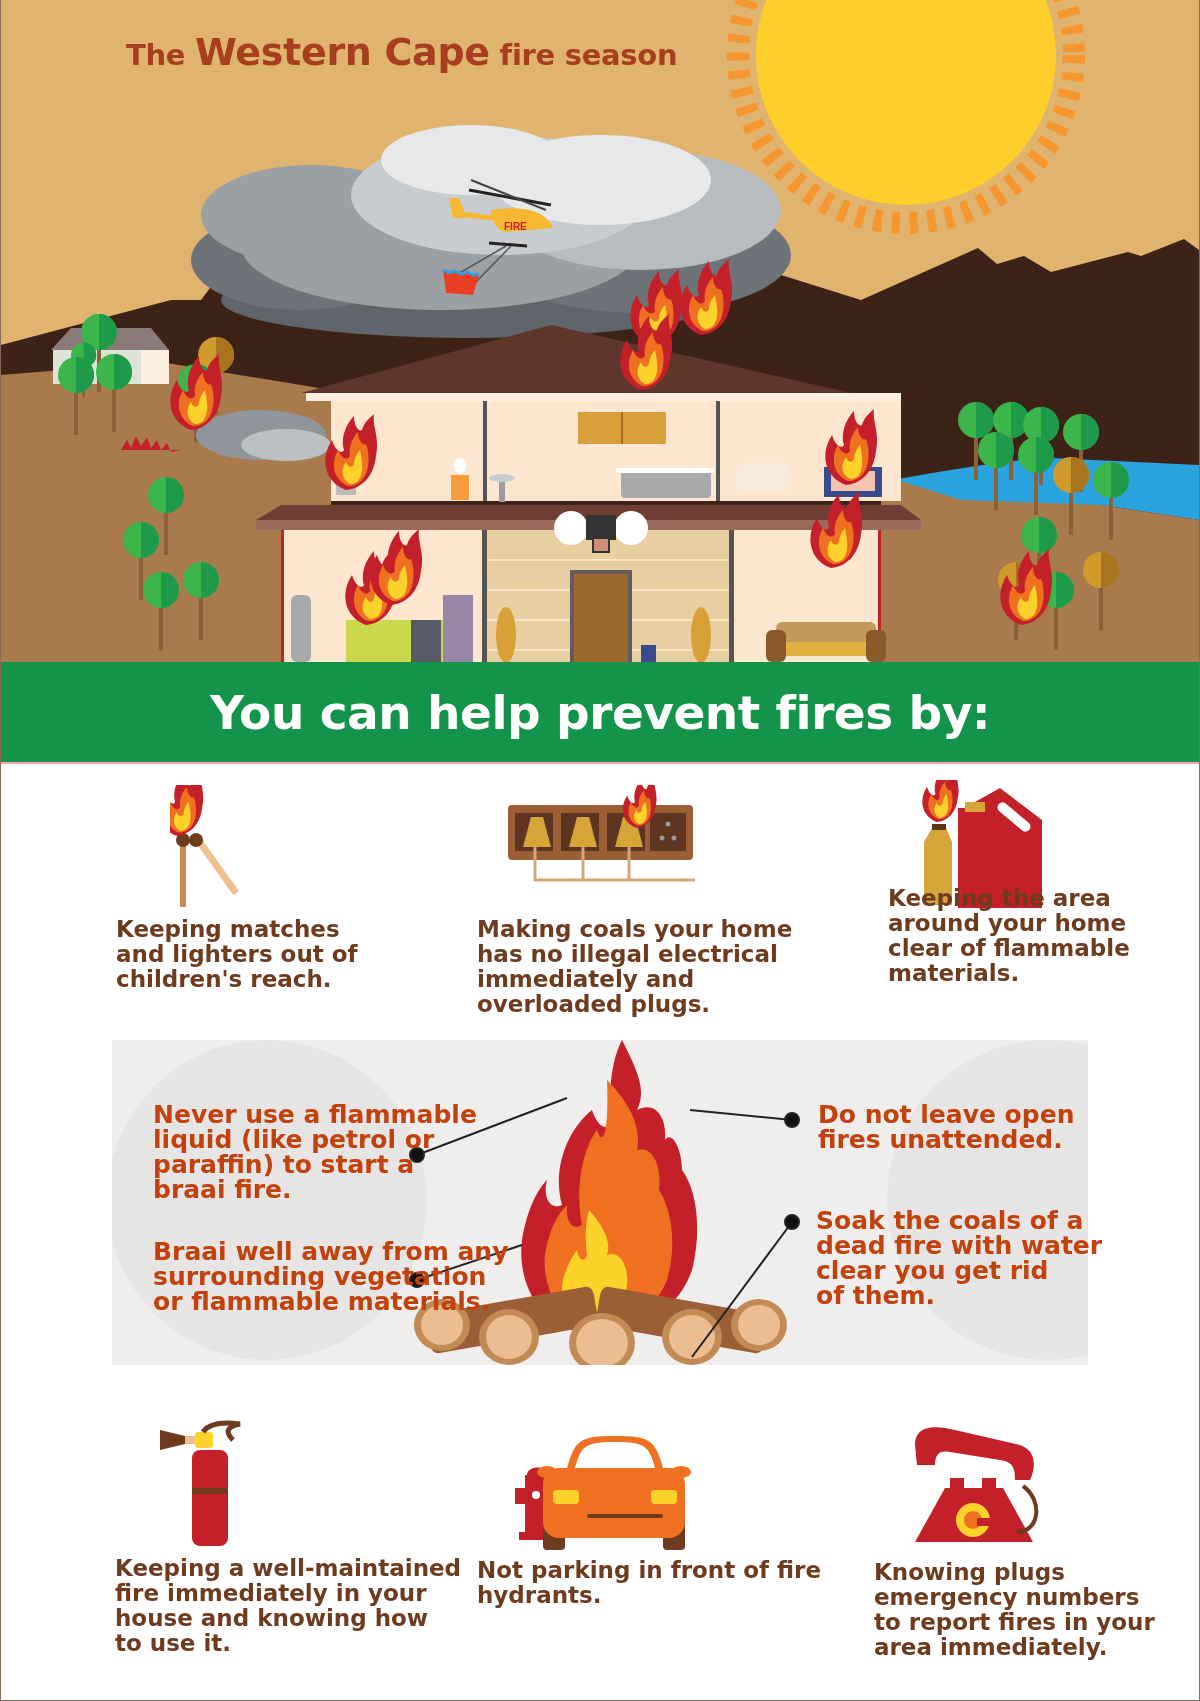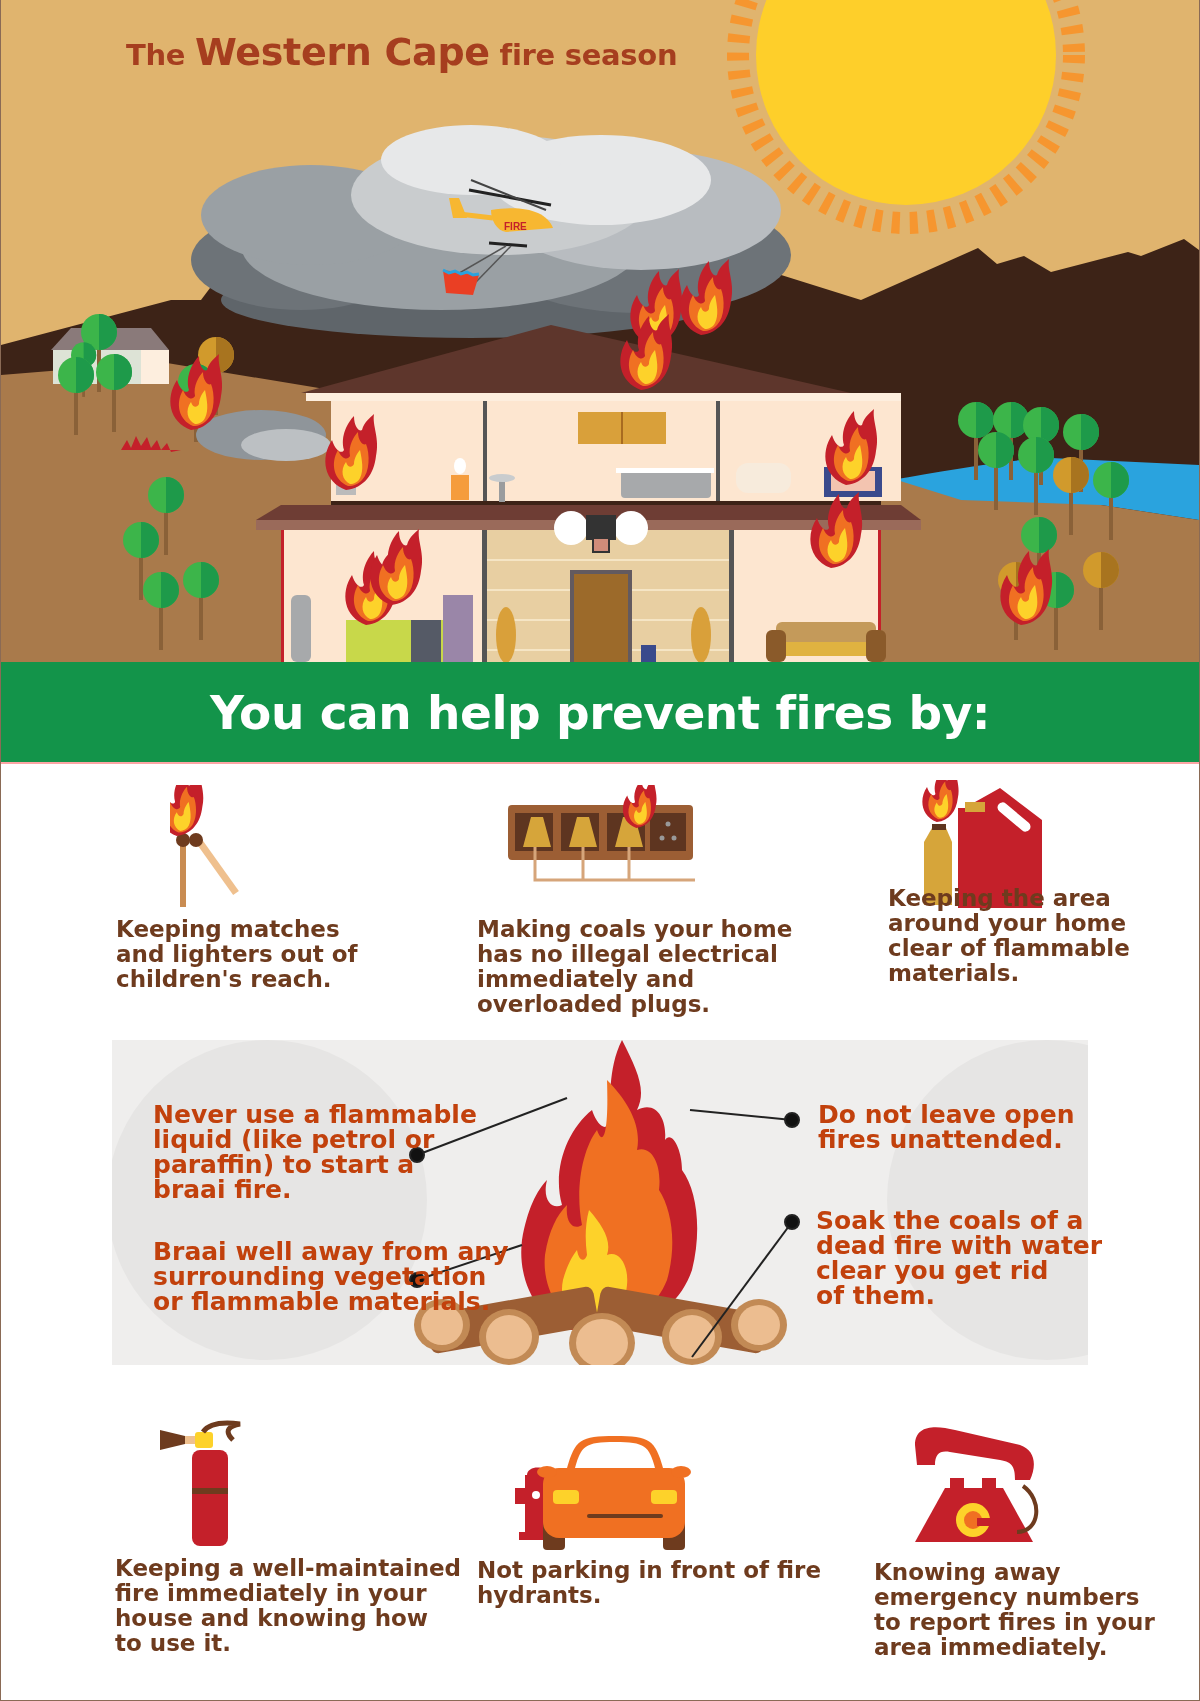--- a/index.html
+++ b/index.html
@@ -353,21 +353,21 @@
   <path d="M10,25 C10,5 30,5 50,10 L115,25 C130,30 132,45 125,60 L110,60 C110,48 108,42 95,40 L45,32 C35,30 30,34 30,45 L12,45 Z" fill="#c4202a"></path>
   <rect x="45" y="58" width="14" height="12" fill="#c4202a"></rect>
   <rect x="77" y="58" width="14" height="12" fill="#c4202a"></rect>
   <path d="M40,68 L98,68 L128,122 L10,122 Z" fill="#c4202a"></path>
   <path d="M118,66 C138,80 135,112 112,112" stroke="#6e3b1e" stroke-width="4" fill="none"></path>
   <circle cx="68" cy="100" r="17" fill="#fdd22a"></circle>
   <circle cx="68" cy="100" r="9" fill="#f07022"></circle>
   <rect x="72" y="98" width="20" height="8" fill="#c4202a"></rect>
 </svg>
 <div class="tip" style="left:874px;top:1560px">
-  <div>Knowing away</div>
+  <div>Knowing plugs</div>
   <div>emergency numbers</div>
   <div>to report fires in your</div>
   <div>area immediately.</div>
 </div>
 
 <svg width="0" height="0" style="position:absolute">
   <defs>
     <g id="flame">
       <path d="M0,60 C-22,52 -26,28 -14,10 C-10,22 -4,24 -2,20 C-6,6 2,-8 8,-14 C8,-2 14,2 16,0 C18,-8 24,-12 28,-16 C26,-4 34,8 30,26 C28,44 18,58 0,60 Z" fill="#c4202a"></path>
       <path d="M2,56 C-12,50 -16,34 -8,20 C-4,30 2,30 4,26 C2,16 8,6 12,2 C12,12 18,16 20,14 C24,24 24,42 16,50 C12,54 8,56 2,56 Z" fill="#f07022"></path>

